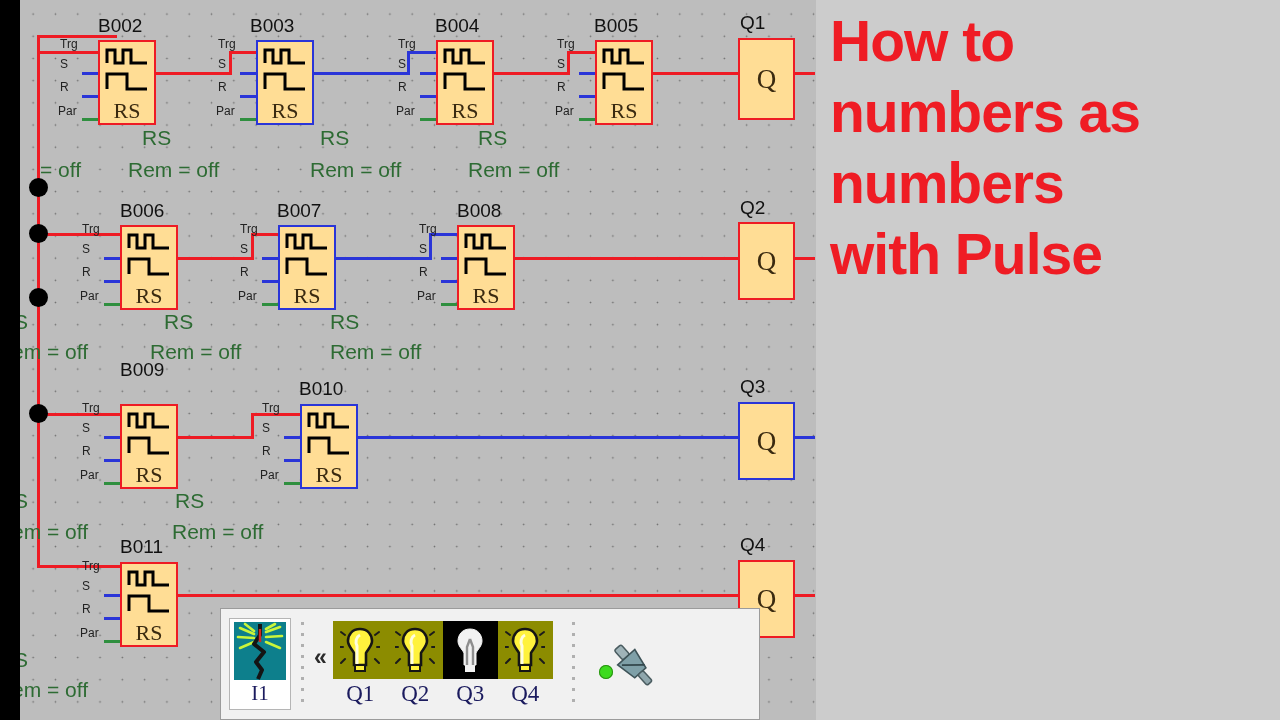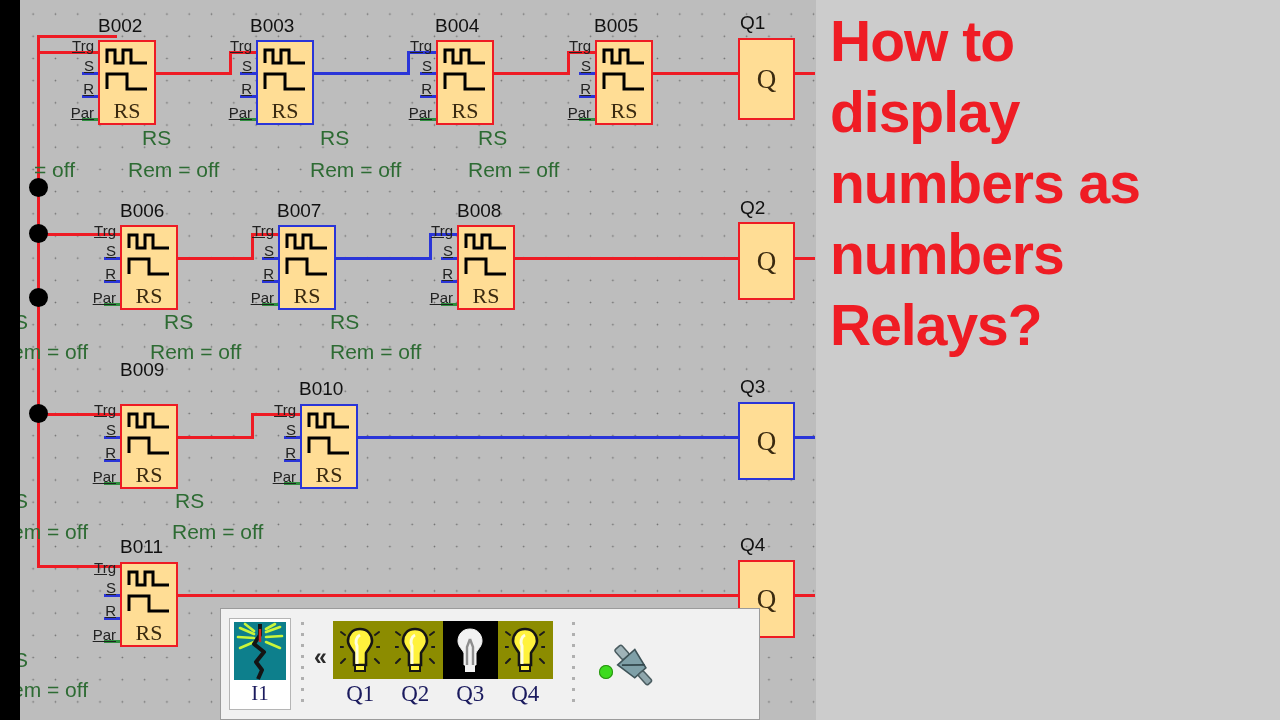--- a/index.html
+++ b/index.html
@@ -33,22 +33,22 @@
   .fb.blue{border-color:#2a35d8;}
   .fb .rs{position:absolute;left:0;right:0;bottom:1px;text-align:center;
           font-family:"Liberation Serif","DejaVu Serif",serif;
           font-size:22px;color:#3a2a10;line-height:22px;}
   .fb svg{position:absolute;left:50%;top:5px;transform:translateX(-50%);}
 
   
   .bcap{position:absolute;font-size:19px;color:#111;white-space:nowrap;z-index:14;}
 
   
-  .pin{position:absolute;font-size:15px;color:#222;white-space:nowrap;z-index:14;
-       text-align:right;text-decoration:underline;}
+  .pin{position:absolute;font-size:12px;color:#222;white-space:nowrap;z-index:14;
+       }
   
   .stub{position:absolute;height:3px;z-index:11;}
   .stub.b{background:#2a35d8;}
   .stub.g{background:#2f8f3f;}
 
   
   .grn{position:absolute;color:#2d6b33;font-size:21px;white-space:nowrap;z-index:13;}
 
   
   .w{position:absolute;z-index:10;}
@@ -94,24 +94,23 @@
   .greenled{position:absolute;left:12px;top:30px;width:14px;height:14px;border-radius:50%;
             background:#3ddb1e;box-shadow:0 0 0 1px #2b8f14 inset;}
 </style>
 </head>
 <body>
 
 <div id="screen">
 
   <div class="titlepanel">
     <div class="titleline t-red">How to</div>
-    <div class="titleline t-red">display</div>
     <div class="titleline t-red">numbers as</div>
     <div class="titleline t-red">numbers</div>
-    <div class="titleline t-red">Relays?</div>
+    <div class="titleline t-red">with Pulse</div>
   </div>
 
   <div class="canvas">
 
     <div class="w wv r" style="left:17px;top:35px;height:532px;"></div>
     <div class="w wh r" style="left:17px;top:35px;width:80px;"></div>
 
     <div class="dot" style="left:9px;top:178px;"></div>
     <div class="dot" style="left:9px;top:224px;"></div>
     <div class="dot" style="left:9px;top:288px;"></div>
@@ -200,21 +199,21 @@
     <div class="stub b" style="left:559px;top:95px;width:17px;"></div>
     <div class="stub g" style="left:559px;top:118px;width:17px;"></div>
 
     <div class="w wh r" style="left:631px;top:72px;width:90px;"></div>
     <div class="qcap" style="left:720px;top:12px;">Q1</div>
     <div class="qb" style="left:718px;top:38px;width:57px;height:82px;">
       <span>Q</span>
     </div>
     <div class="w wh r" style="left:773px;top:72px;width:22px;"></div>
 
-    <div class="grn" style="left:14px;top:158px;">= off</div>
+    <div class="grn" style="left:20px;top:158px;">= off</div>
 
     <div class="bcap" style="left:100px;top:200px;">B006</div>
     <div class="fb" style="left:100px;top:225px;width:58px;height:85px;">
       <svg width="44" height="46" viewBox="0 0 44 46">
         <path d="M2 16 L2 3 L10 3 L10 16 L18 16 L18 3 L26 3 L26 16 L42 16" fill="none" stroke="#000" stroke-width="3"></path>
         <path d="M2 42 L2 27 L22 27 L22 42 L42 42" fill="none" stroke="#000" stroke-width="3"></path>
       </svg>
       <div class="rs">RS</div>
     </div>
     <div class="pin" style="left:62px;top:222px;width:34px;">Trg</div>

